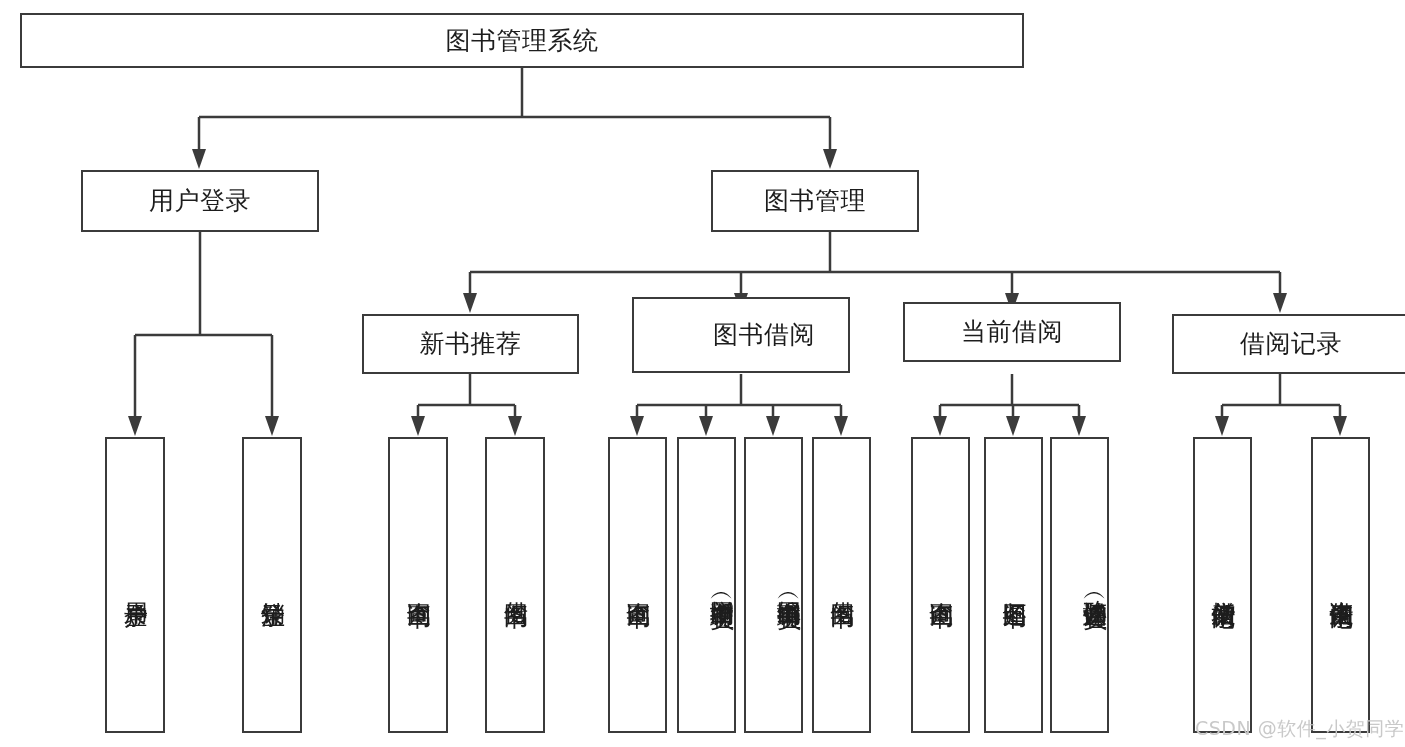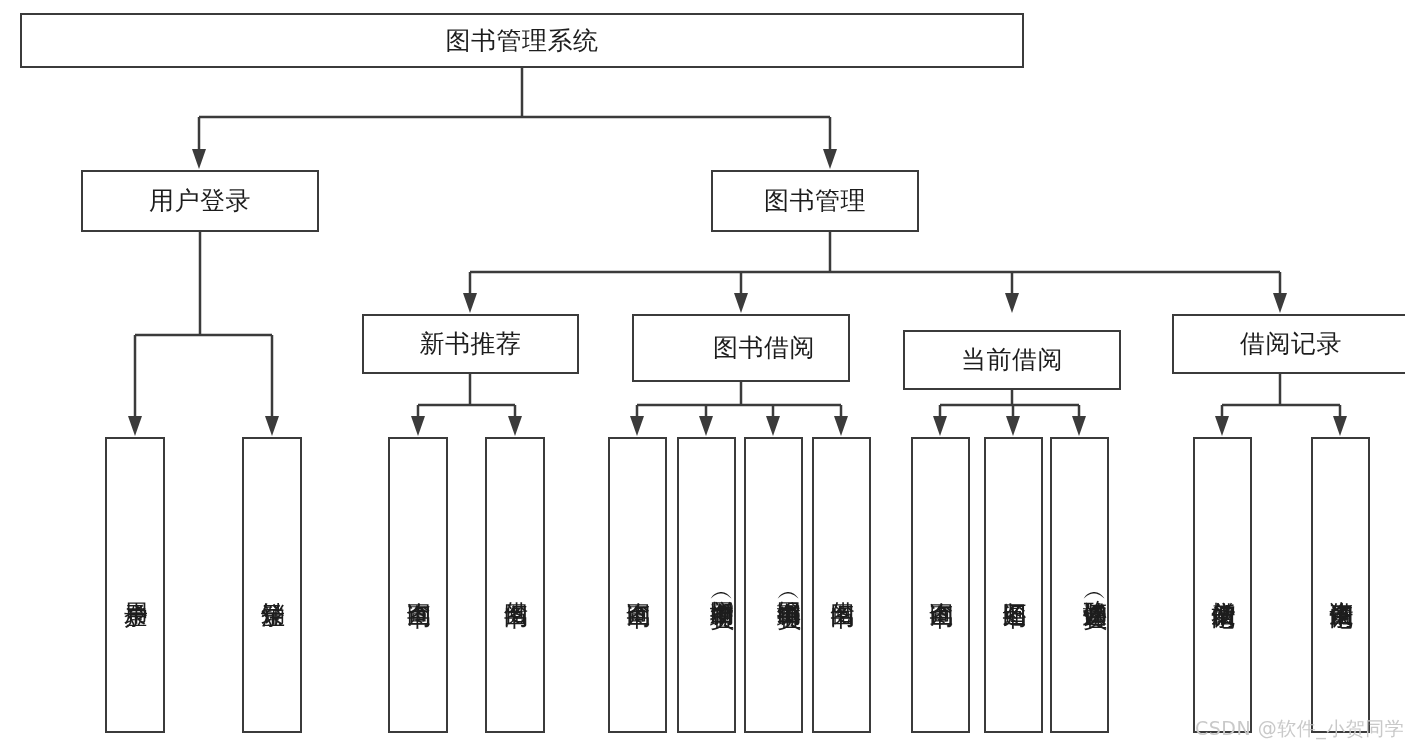--- a/index.html
+++ b/index.html
@@ -130,24 +130,24 @@
         <span>用户登录</span>
       </div>
       <div class="node node-h" style="left: 711px; top: 170px; width: 208px; height: 62px;">
         <span>图书管理</span>
       </div>
     </div>
   <div id="level3-layer">
       <div class="node node-h" style="left: 362px; top: 314px; width: 217px; height: 60px;">
         <span>新书推荐</span>
       </div>
-      <div class="node node-h" style="left: 632px; top: 314px; width: 218px; height: 68px; padding-left: 46px;">
+      <div class="node node-h" style="left: 632px; top: 297px; width: 218px; height: 76px; padding-left: 46px;">
         <span>图书借阅</span>
       </div>
-      <div class="node node-h" style="left: 903px; top: 330px; width: 218px; height: 60px;">
+      <div class="node node-h" style="left: 903px; top: 302px; width: 218px; height: 60px;">
         <span>当前借阅</span>
       </div>
       <div class="node node-h" style="left: 1172px; top: 314px; width: 238px; height: 60px;">
         <span>借阅记录</span>
       </div>
     </div>
   <div id="leaves-layer">
       <div class="node node-v center-v" style="left: 105px; top: 437px; width: 60px; height: 296px;">
         <span>用户登录</span>
       </div>

